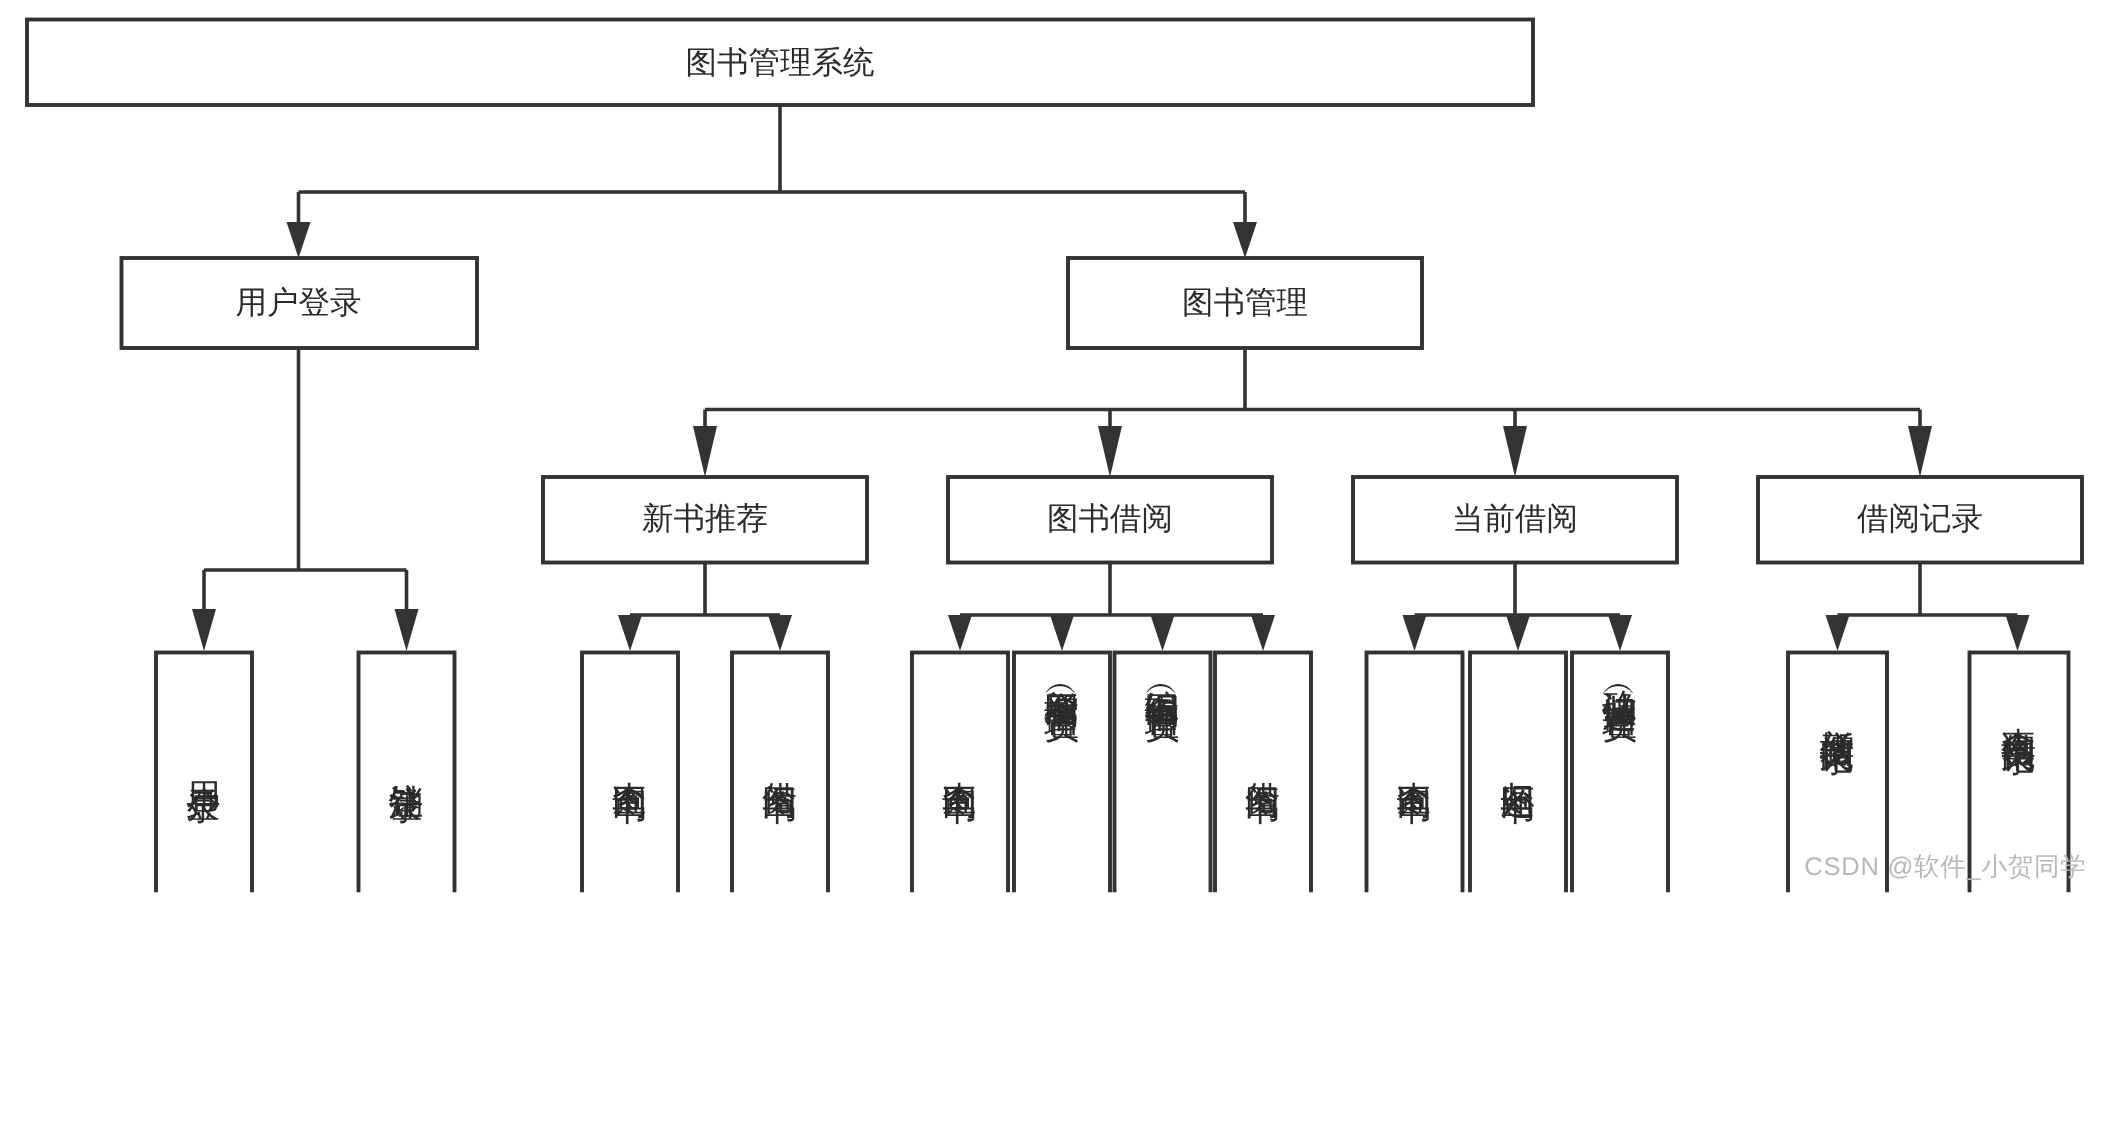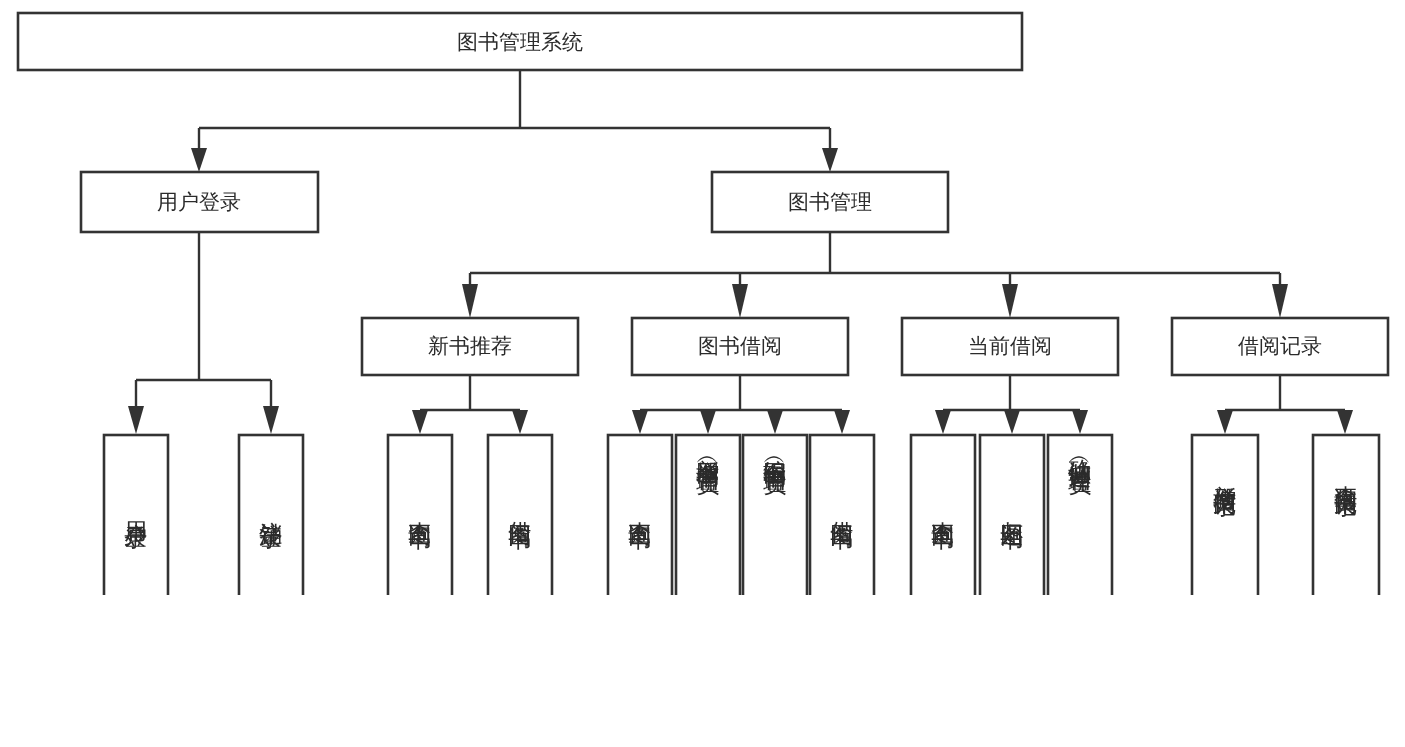--- a/index.html
+++ b/index.html
@@ -252,13 +252,14 @@
     <span class="leaf-label" style="margin-top:6px;">确认归还（管理员）</span>
   </div>
 
   <div class="leaf-label-wrap" style="left:1192px; top:435px; width:66px; height:298px;">
     <span class="leaf-label" style="margin-top:32px;">新增借阅记录</span>
   </div>
   <div class="leaf-label-wrap" style="left:1313px; top:435px; width:66px; height:298px;">
     <span class="leaf-label" style="margin-top:32px;">查询借阅记录</span>
   </div>
 
+  <div class="watermark">CSDN @软件_小贺同学</div>
 </div>
 
 </body></html>

